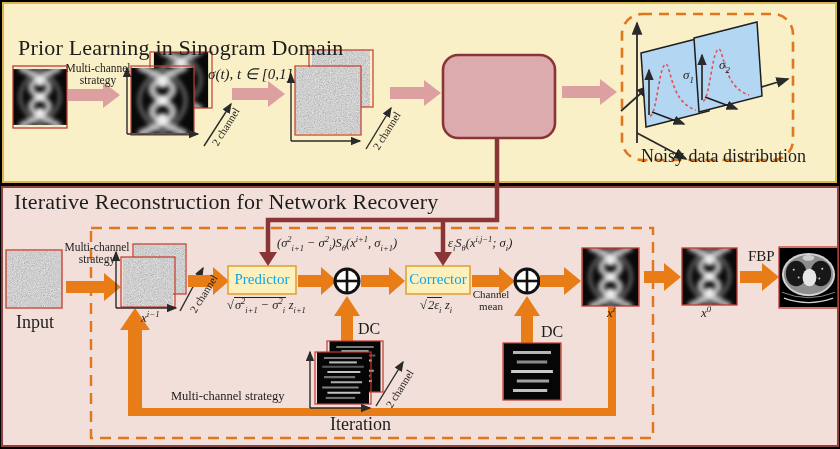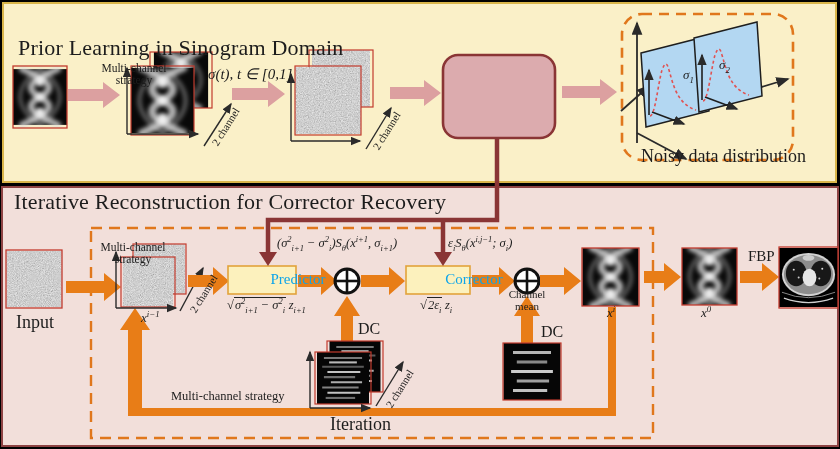--- a/index.html
+++ b/index.html
@@ -4,21 +4,21 @@
 <style>
   html,body{margin:0;padding:0;background:#000;}
   #stage{position:relative;width:840px;height:449px;background:#000;overflow:hidden;
          font-family:"Liberation Serif",serif;}
   .panel{position:absolute;box-sizing:border-box;}
   #panel-top{left:2px;top:2px;width:835px;height:181px;background:#faf0c8;border:2px solid #d9b54a;}
   #panel-bottom{left:1px;top:186px;width:838px;height:261px;background:#f2dfda;border:2px solid #8e4343;}
   svg#ovl{position:absolute;left:0;top:0;z-index:2;}
   .lbl{position:absolute;z-index:3;color:#1c1c1c;line-height:1.08;white-space:nowrap;
        font-family:"Liberation Serif",serif;}
-  .ctr{text-align:center;margin-left:36px;}
+  .ctr{text-align:center;}
   .it{font-style:italic;}
   .formula{font-style:italic;font-size:12.5px;}
   sub,sup{font-size:68%;line-height:0;}
   .ovl{border-top:1.2px solid #222;padding:0 1px;}
   .rot{transform-origin:0 0;transform:rotate(-58deg);font-size:11px;}
   .title{font-size:22px;letter-spacing:.2px;}
   .boxlbl{color:#0ea5e9;font-size:15px;}
 </style>
 </head>
 <body>
@@ -250,21 +250,21 @@
   <div class="lbl it" style="left:208px;top:66px;font-size:15px;">σ(t), t ∈ [0,1]</div>
 
   <div class="lbl rot" style="left:210px;top:142px;">2 channel</div>
   <div class="lbl rot" style="left:371px;top:146px;">2 channel</div>
 
 
   <div class="lbl it" style="left:683px;top:68px;font-size:13px;">σ<sub>1</sub></div>
   <div class="lbl it" style="left:719px;top:58px;font-size:13px;">σ<sub>2</sub></div>
   <div class="lbl" style="left:641px;top:147px;font-size:18px;">Noisy data distribution</div>
 
-  <div class="lbl title" style="left:14px;top:190px;">Iterative Reconstruction for Corrector Recovery</div>
+  <div class="lbl title" style="left:14px;top:190px;">Iterative Reconstruction for Network Recovery</div>
 
   <div class="lbl" style="left:16px;top:313px;font-size:18px;">Input</div>
 
   <div class="lbl ctr" style="left:58px;top:241px;width:78px;font-size:11.5px;">
     <span>Multi-channel</span><br>
     <span>strategy</span>
   </div>
 
   <div class="lbl it" style="left:141px;top:311px;font-size:13px;">x<sup>i−1</sup></div>
   <div class="lbl rot" style="left:188px;top:309px;">2 channel</div>

